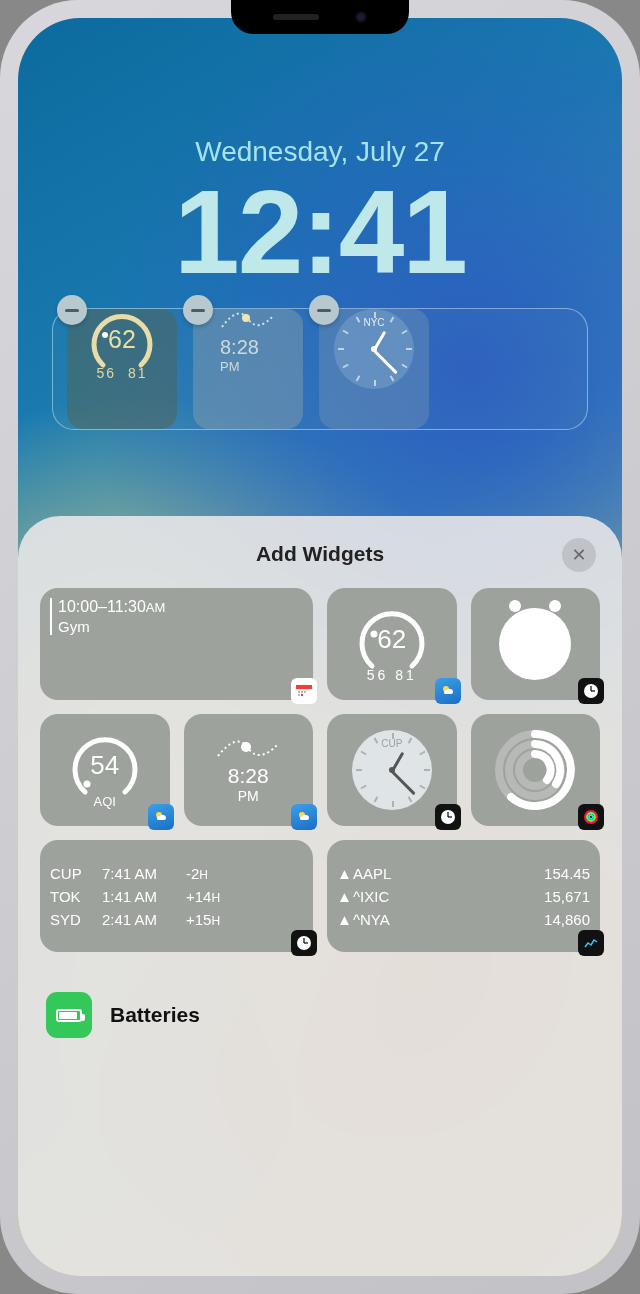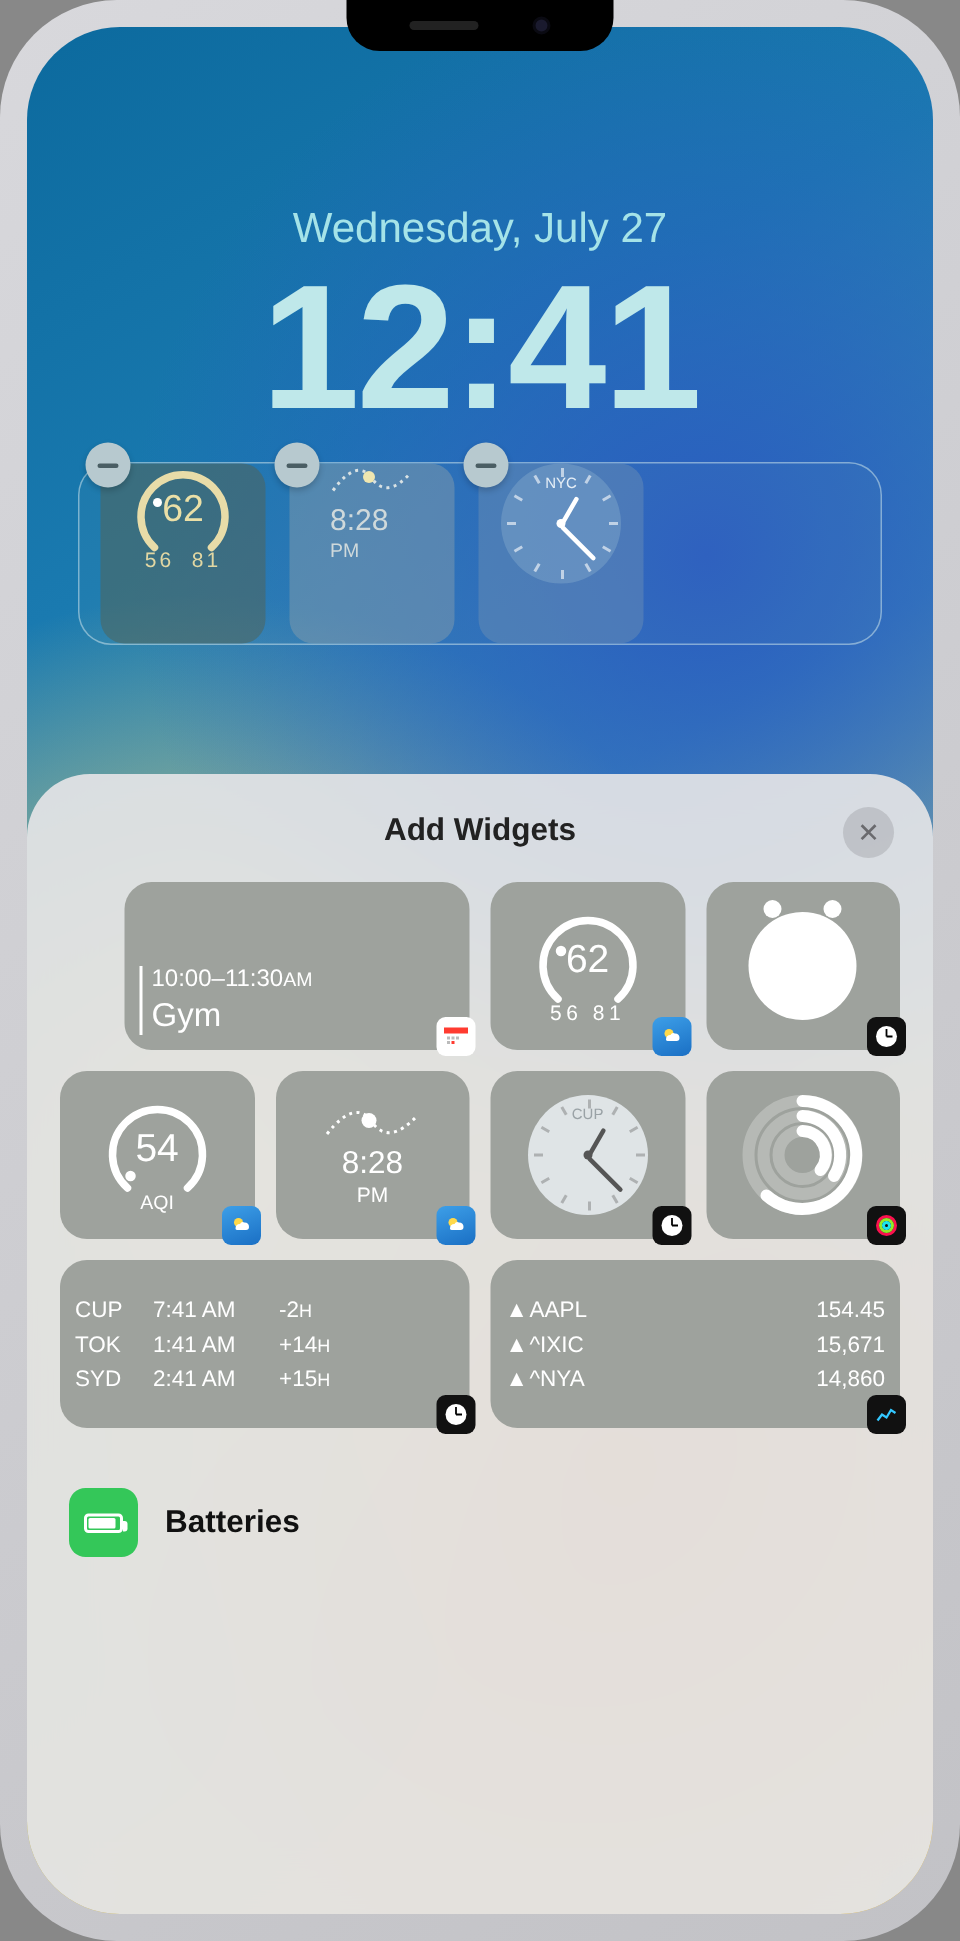--- a/index.html
+++ b/index.html
@@ -157,25 +157,25 @@
   width: 26px; height: 26px; border-radius: 6px;
   display: flex; align-items: center; justify-content: center;
   font-size: 15px;
 }
 .badge-cal { background: #fff; }
 .badge-weather { background: linear-gradient(160deg,#3d9fe8,#1a6fc4); }
 .badge-clock { background: #111; }
 .badge-fitness { background: #111; }
 .badge-stocks { background: #111; }
 
-.cal-widget { flex-direction: column; justify-content: flex-end; margin-left: 43px; }
+.cal-widget { flex-direction: column; justify-content: flex-start; }
 .cal-widget .bar { border-left: 2.5px solid #fff; padding-left: 6px; }
 .cal-widget .t { font-size: 16px; font-weight: 500; }
 .cal-widget .ampm { font-size: 13px; }
-.cal-widget .ev { font-size: 22px; margin-top: 2px; }
+.cal-widget .ev { font-size: 15px; margin-top: 2px; }
 
 .gauge2 { width: 76px; height: 76px; position: relative; margin: auto; }
 .gauge2 .num { position: absolute; top: 18px; left: 0; right: 0; text-align: center; font-size: 26px; font-weight: 500; }
 .gauge2 .range { position: absolute; bottom: -1px; left: 0; right: 0; text-align: center; font-size: 14px; letter-spacing: 3px; }
 .gauge2 .label { position: absolute; bottom: -1px; left: 0; right: 0; text-align: center; font-size: 13px; }
 
 .alarm-widget { align-items: center; justify-content: center; }
 .alarm-face {
   width: 72px; height: 72px; border-radius: 50%; background: #fff;
   position: relative;

